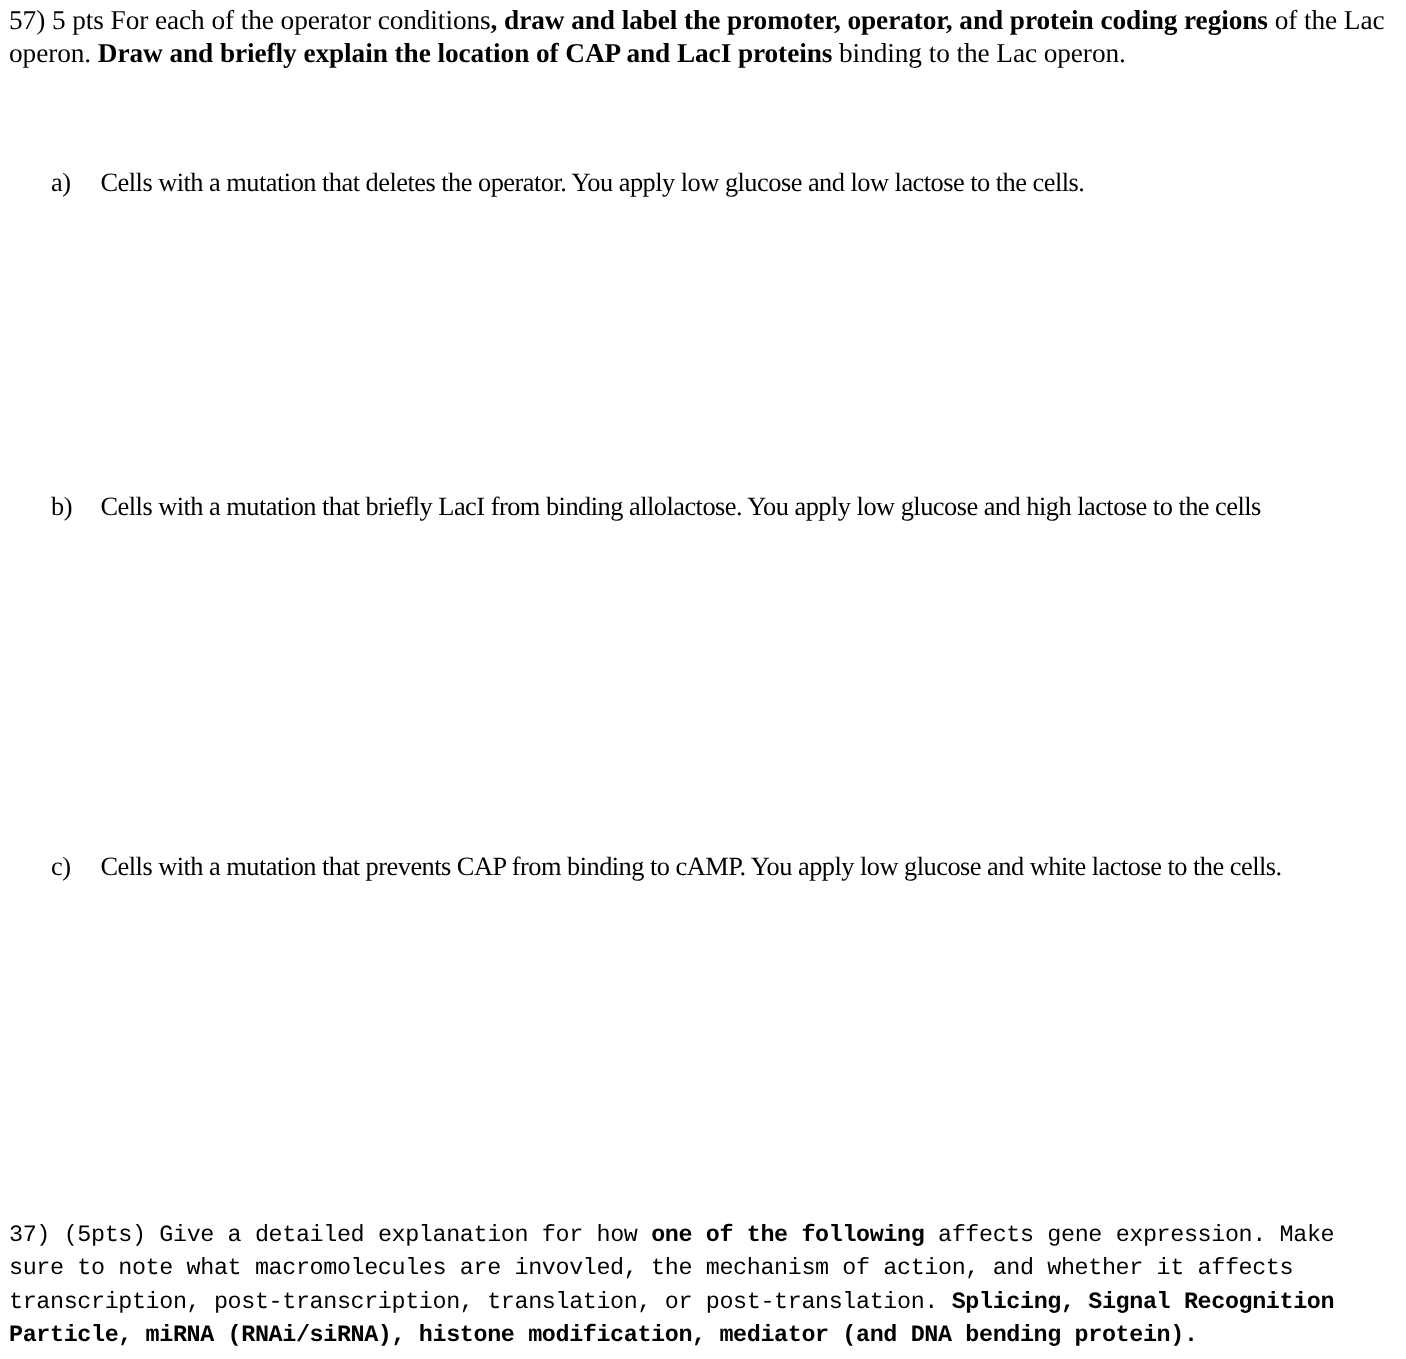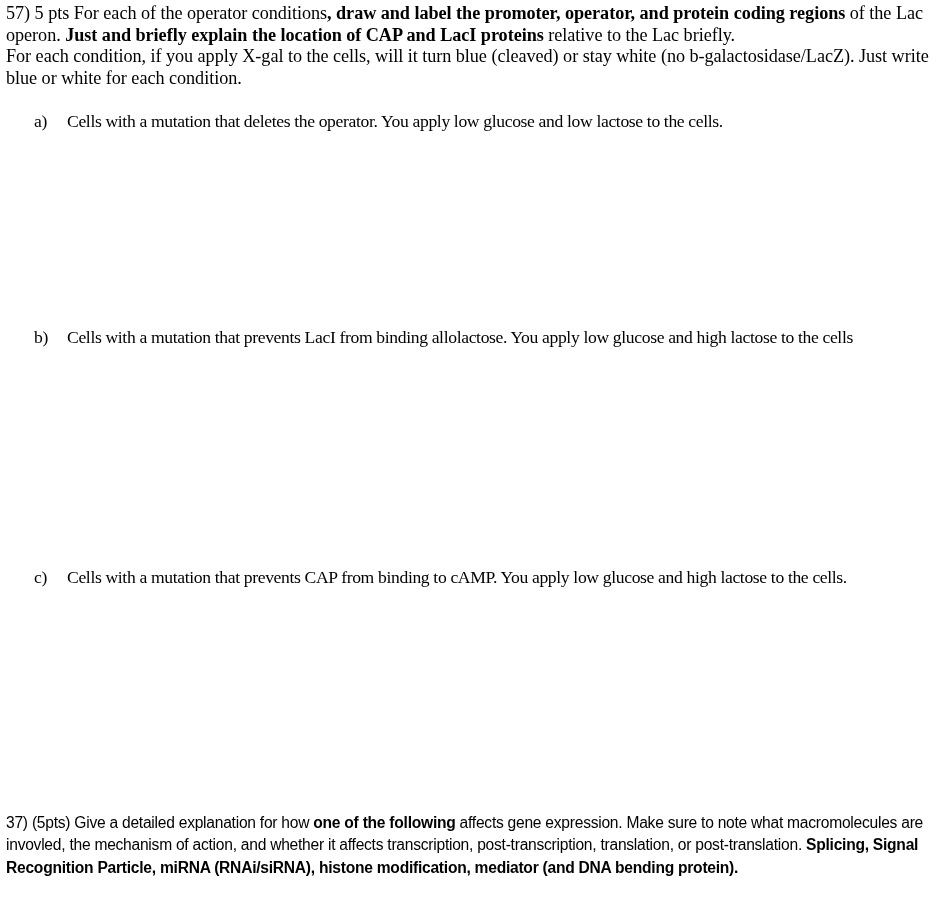--- a/index.html
+++ b/index.html
@@ -44,50 +44,49 @@
       flex: 1 1 auto;
     }
     #sub-a { top: 111px; }
     #sub-b { top: 327px; }
     #sub-c { top: 567px; }
     .q37 {
       position: absolute;
       left: 6px;
       top: 812px;
       width: 928px;
-      font-family: Liberation Sans, sans-serif;
+      font-family: Liberation Mono, monospace;
       font-size: 15.6px;
       line-height: 22.4px;
       letter-spacing: -0.25px;
     }
     .q37 p {
       margin: 0;
     }
     b {
       font-weight: bold;
     }
   </style>
 </head>
 <body>
 
 <section class="q35">
-  <p><span>57)</span> <span>5 pts</span> <span>For each of the operator conditions</span><b>, draw and label the promoter, operator, and protein coding regions</b><span> of the Lac operon. </span><b>Just and briefly explain the location of CAP and LacI proteins</b><span> relative to the Lac briefly.</span></p>
-  <p>For each condition, if you apply X-gal to the cells, will it turn blue (cleaved) or stay white (no b-galactosidase/LacZ).  Just write blue or white for each condition.</p>
+  <p><span>57)</span> <span>5 pts</span> <span>For each of the operator conditions</span><b>, draw and label the promoter, operator, and protein coding regions</b><span> of the Lac operon. </span><b>Draw and briefly explain the location of CAP and LacI proteins</b><span> binding to the Lac operon.</span></p>
 </section>
 
 <div class="sub" id="sub-a">
   <span class="letter">a)</span>
   <span class="body">Cells with a mutation that deletes the operator. You apply low glucose and low lactose to the cells.</span>
 </div>
 
 <div class="sub" id="sub-b">
   <span class="letter">b)</span>
-  <span class="body">Cells with a mutation that prevents LacI from binding allolactose.  You apply low glucose and high lactose to the cells</span>
+  <span class="body">Cells with a mutation that briefly LacI from binding allolactose.  You apply low glucose and high lactose to the cells</span>
 </div>
 
 <div class="sub" id="sub-c">
   <span class="letter">c)</span>
-  <span class="body">Cells with a mutation that prevents CAP from binding to cAMP.  You apply low glucose and high lactose to the cells.</span>
+  <span class="body">Cells with a mutation that prevents CAP from binding to cAMP.  You apply low glucose and white lactose to the cells.</span>
 </div>
 
 <section class="q37">
   <p><span>37)</span> <span>(5pts)</span><span> Give a detailed explanation for how </span><b>one of the following</b><span> affects gene expression.  Make sure to note what macromolecules are invovled, the mechanism of action, and whether it affects transcription, post-transcription, translation, or post-translation. </span><b>Splicing, Signal Recognition Particle, miRNA (RNAi/siRNA), histone modification, mediator (and DNA bending protein).</b></p>
 </section>
 
 </body></html>

